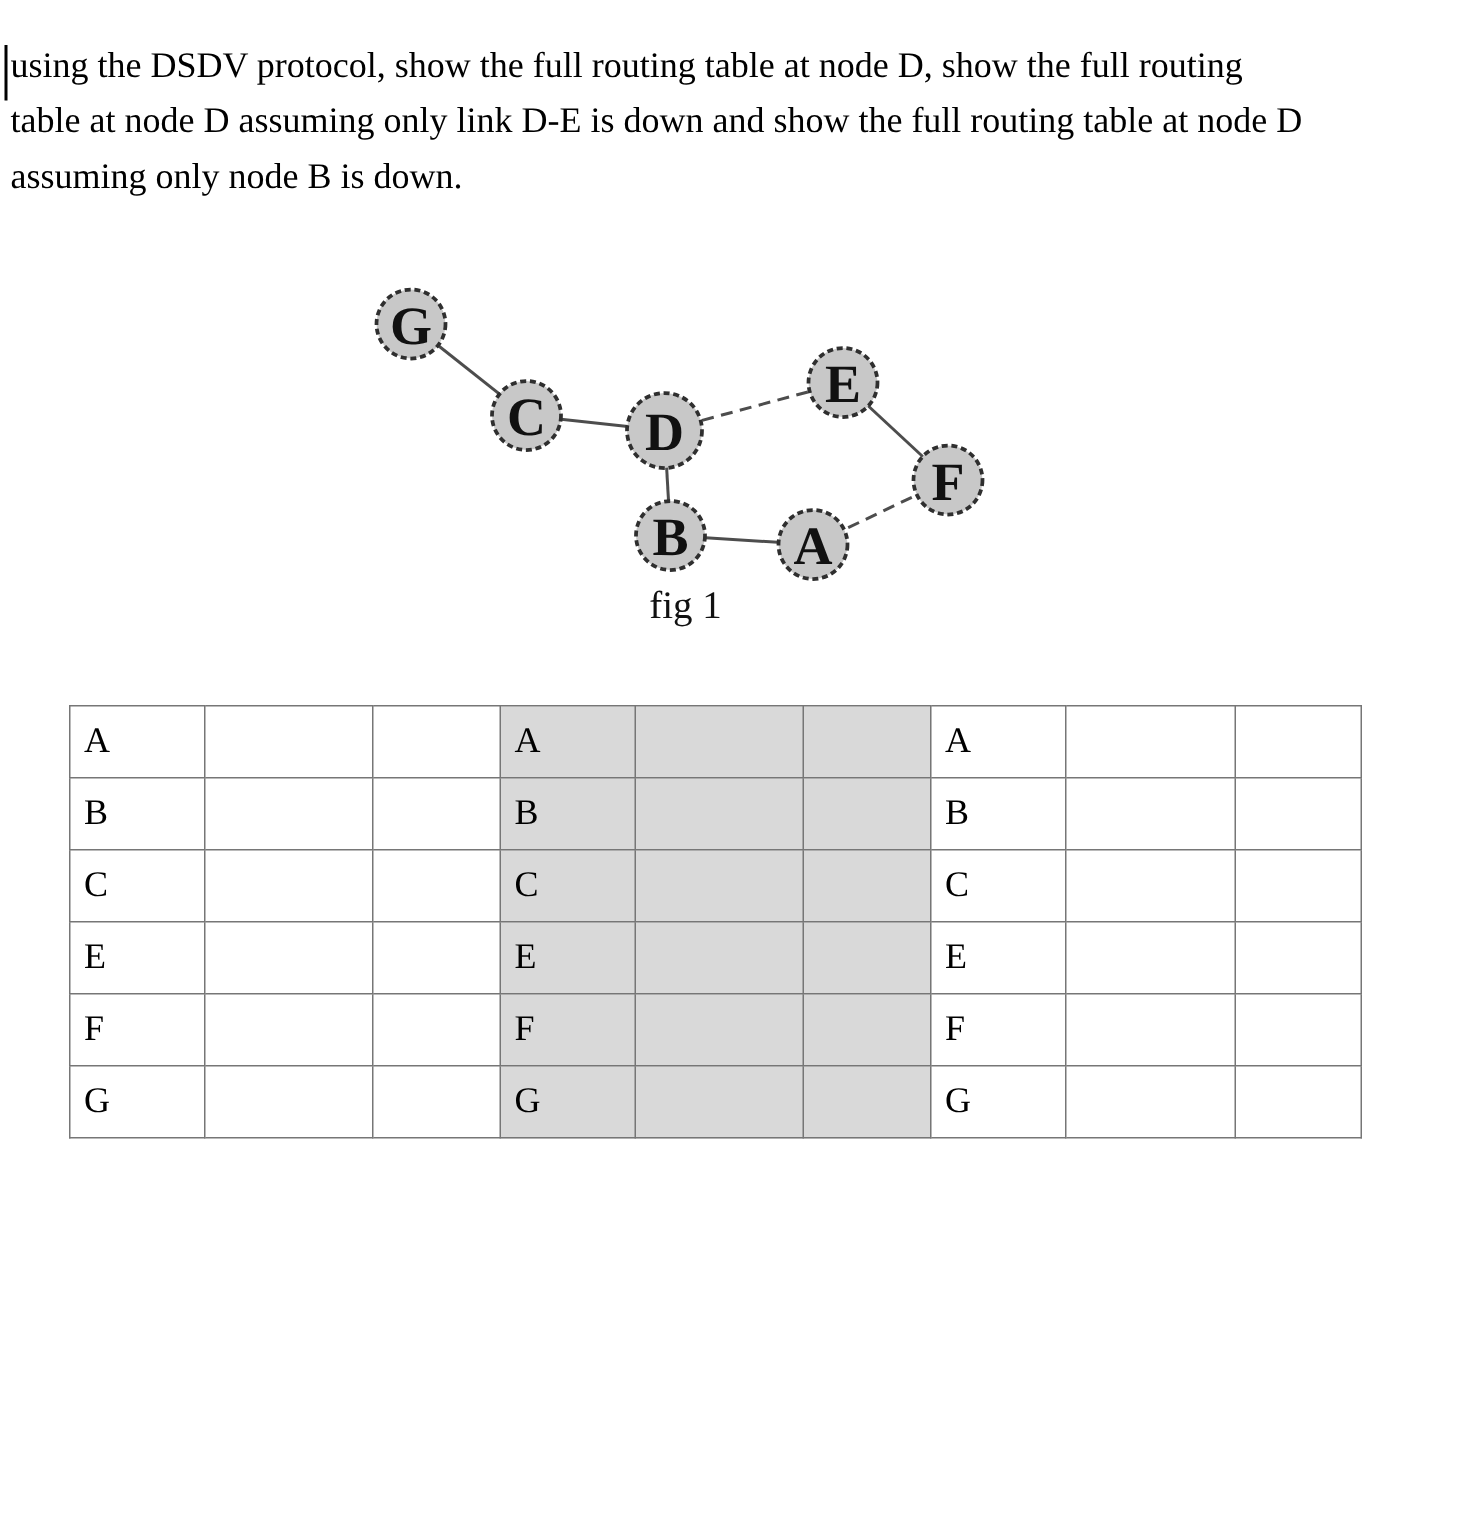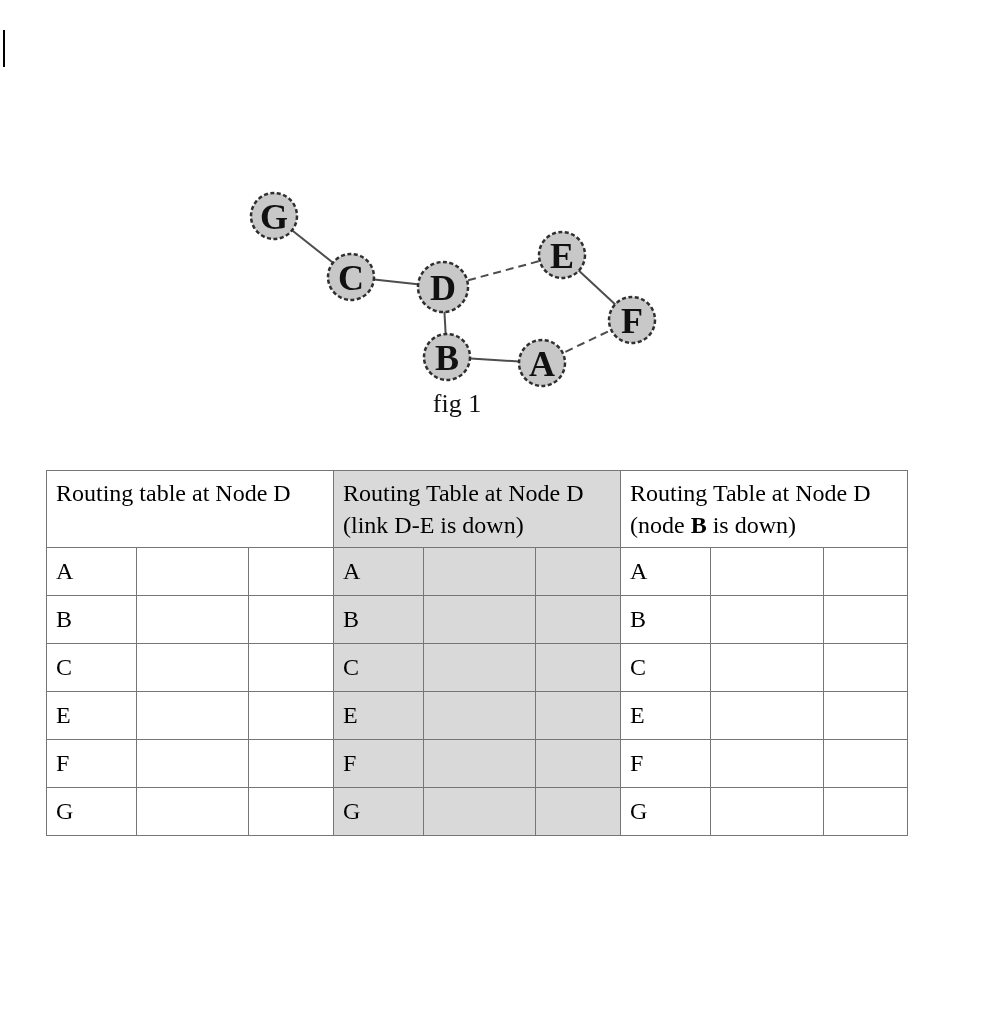--- a/index.html
+++ b/index.html
@@ -34,20 +34,23 @@
                            line-height:31px; }
   .rtable tr.body-row td { height:48px; vertical-align:middle; padding:0 9px; }
 </style>
 </head>
 <body>
 
 <div class="page">
 
   <div class="caret"></div>
 
+  <div class="question">using the DSDV protocol, show the full routing table at node D, show the full routing
+table at node D assuming only link D-E is down and show the full routing table at node D
+assuming only node B is down.</div>
 
   <svg class="figure" width="720" height="440" viewBox="0 0 720 440">
     <line class="edge" x1="274" y1="216" x2="351" y2="277"></line>
     <line class="edge" x1="351" y1="277" x2="443" y2="287"></line>
     <line class="edge dashed" x1="443" y1="287" x2="562" y2="255"></line>
     <line class="edge" x1="443" y1="287" x2="447" y2="357"></line>
     <line class="edge" x1="447" y1="357" x2="542" y2="363"></line>
     <line class="edge dashed" x1="542" y1="363" x2="632" y2="320"></line>
     <line class="edge" x1="562" y1="255" x2="632" y2="320"></line>
 
@@ -89,27 +92,20 @@
         <col style="width:112px">
         <col style="width:85px">
       <col style="width:90px">
         <col style="width:112px">
         <col style="width:85px">
       <col style="width:90px">
         <col style="width:113px">
         <col style="width:84px">
     </colgroup>
     <tbody>
-      <tr class="title-row">
-        <td colspan="3"><span>Routing table at Node D</span></td>
-        <td colspan="3" class="shaded"><span>Routing Table at Node D
-(link D-E is down)</span></td>
-        <td colspan="3"><span>Routing Table at Node D
-(node</span> <b>B</b> <span>is down)</span></td>
-      </tr>
       <tr class="body-row">
         <td>A</td>
         <td></td>
         <td></td>
         <td class="shaded">A</td>
         <td class="shaded"></td>
         <td class="shaded"></td>
         <td>A</td>
         <td></td>
         <td></td>

